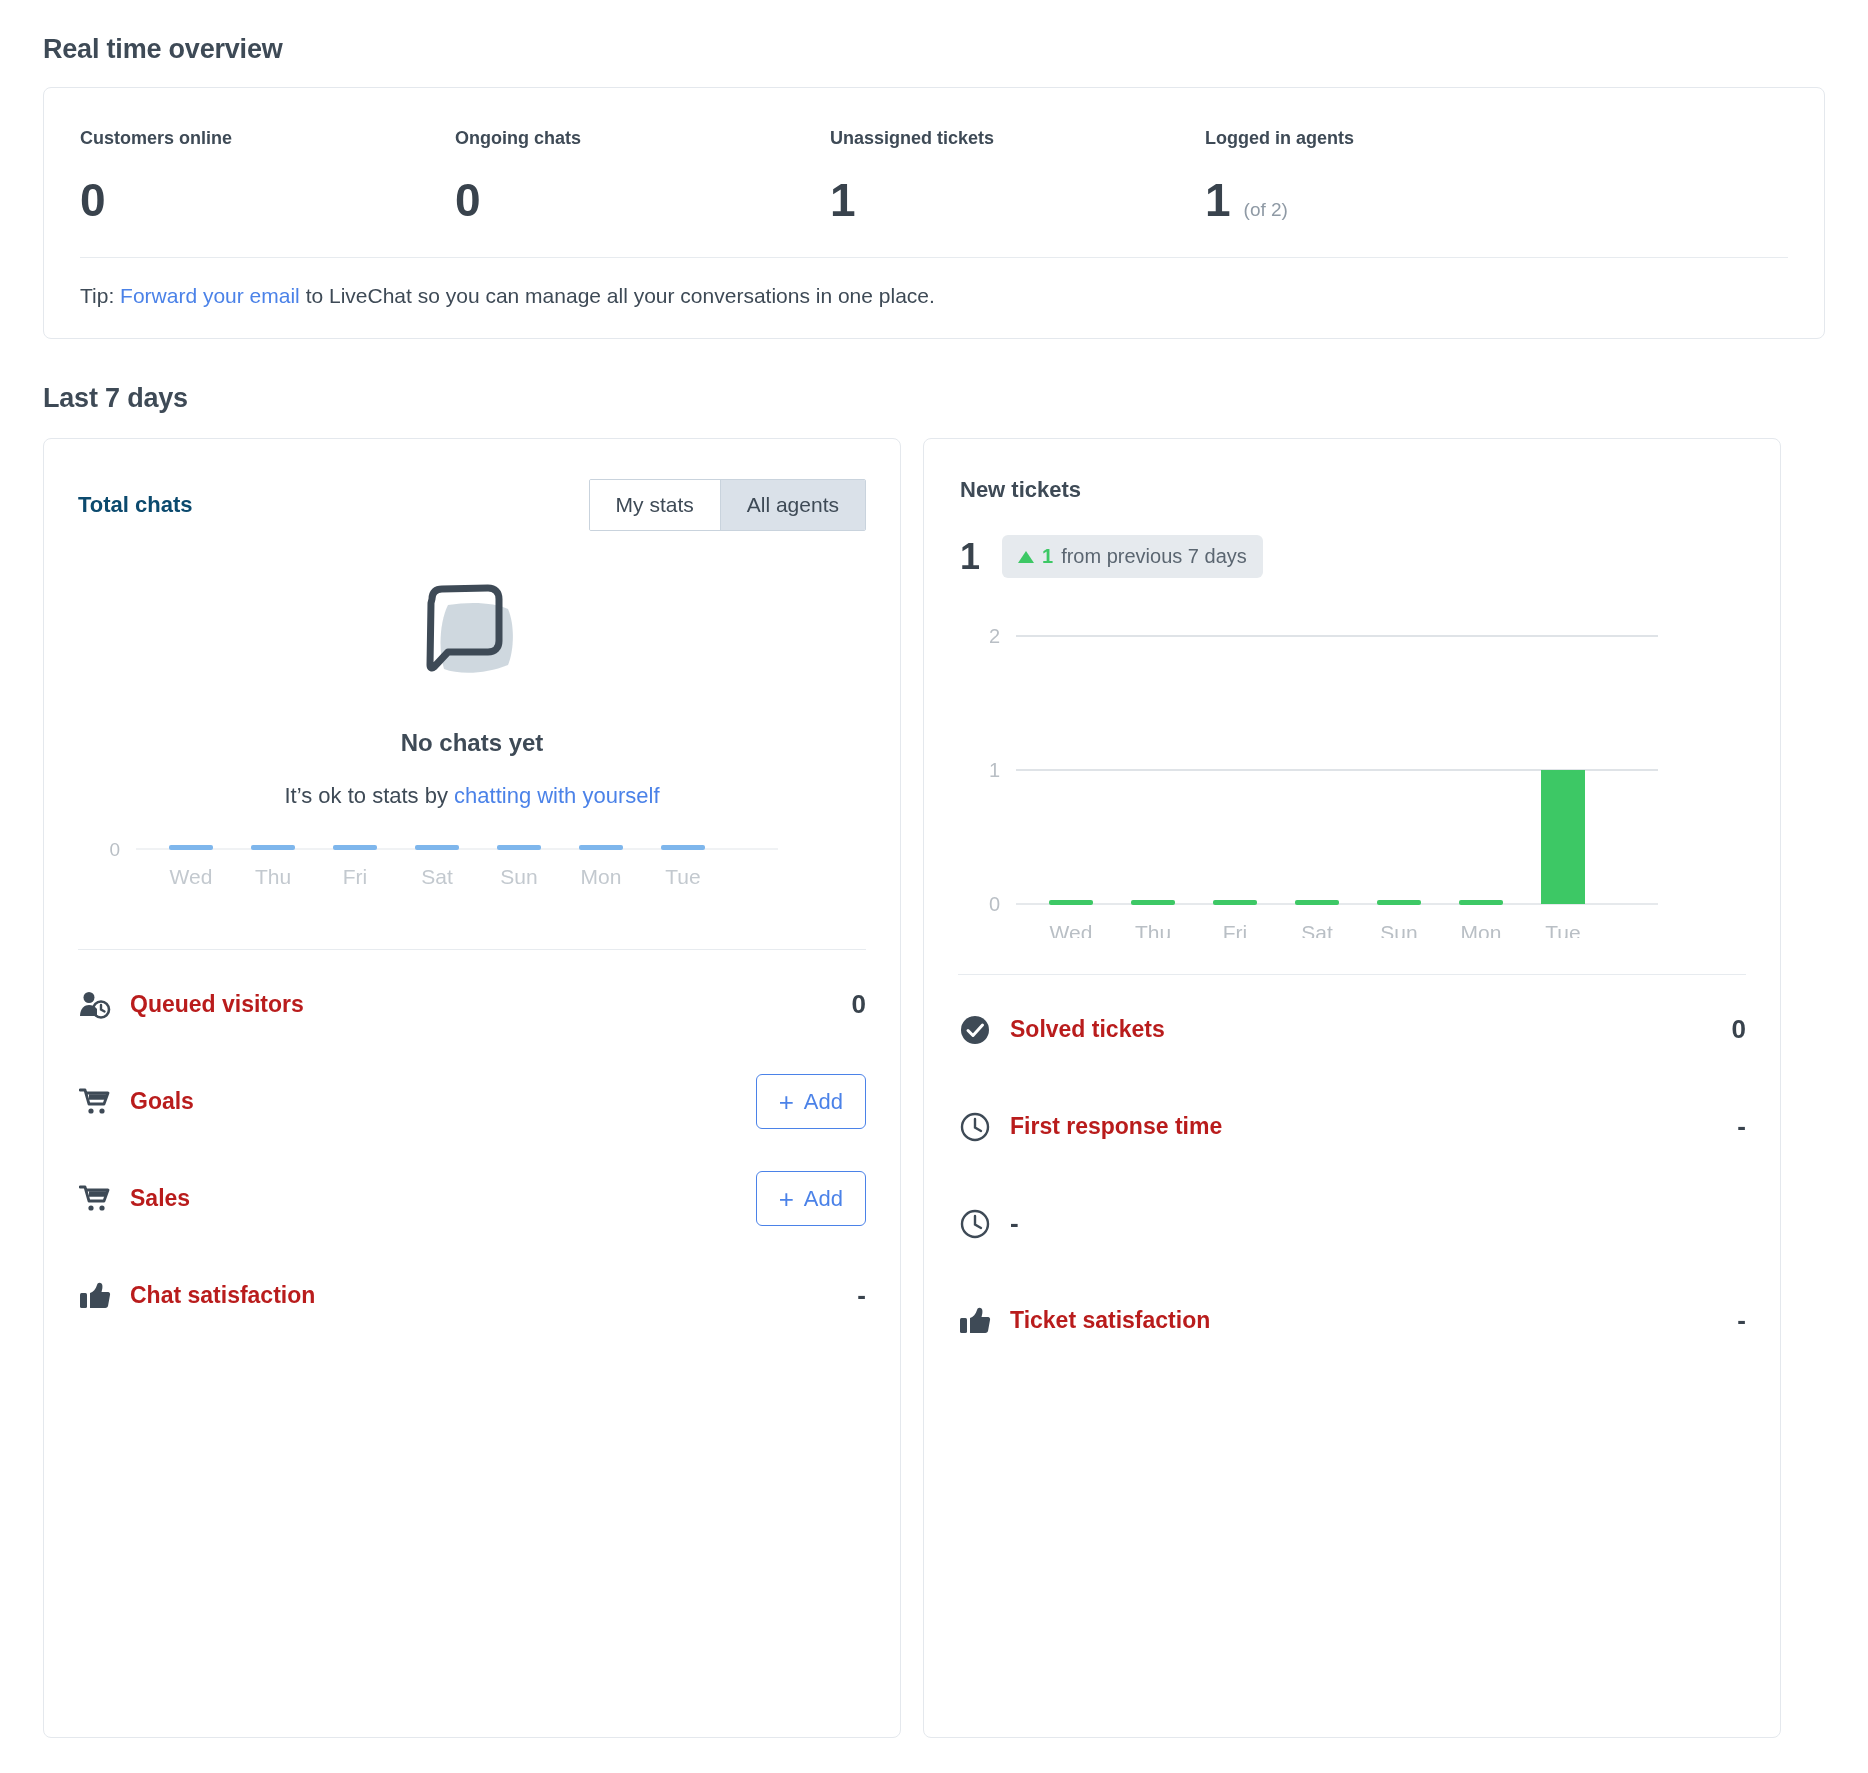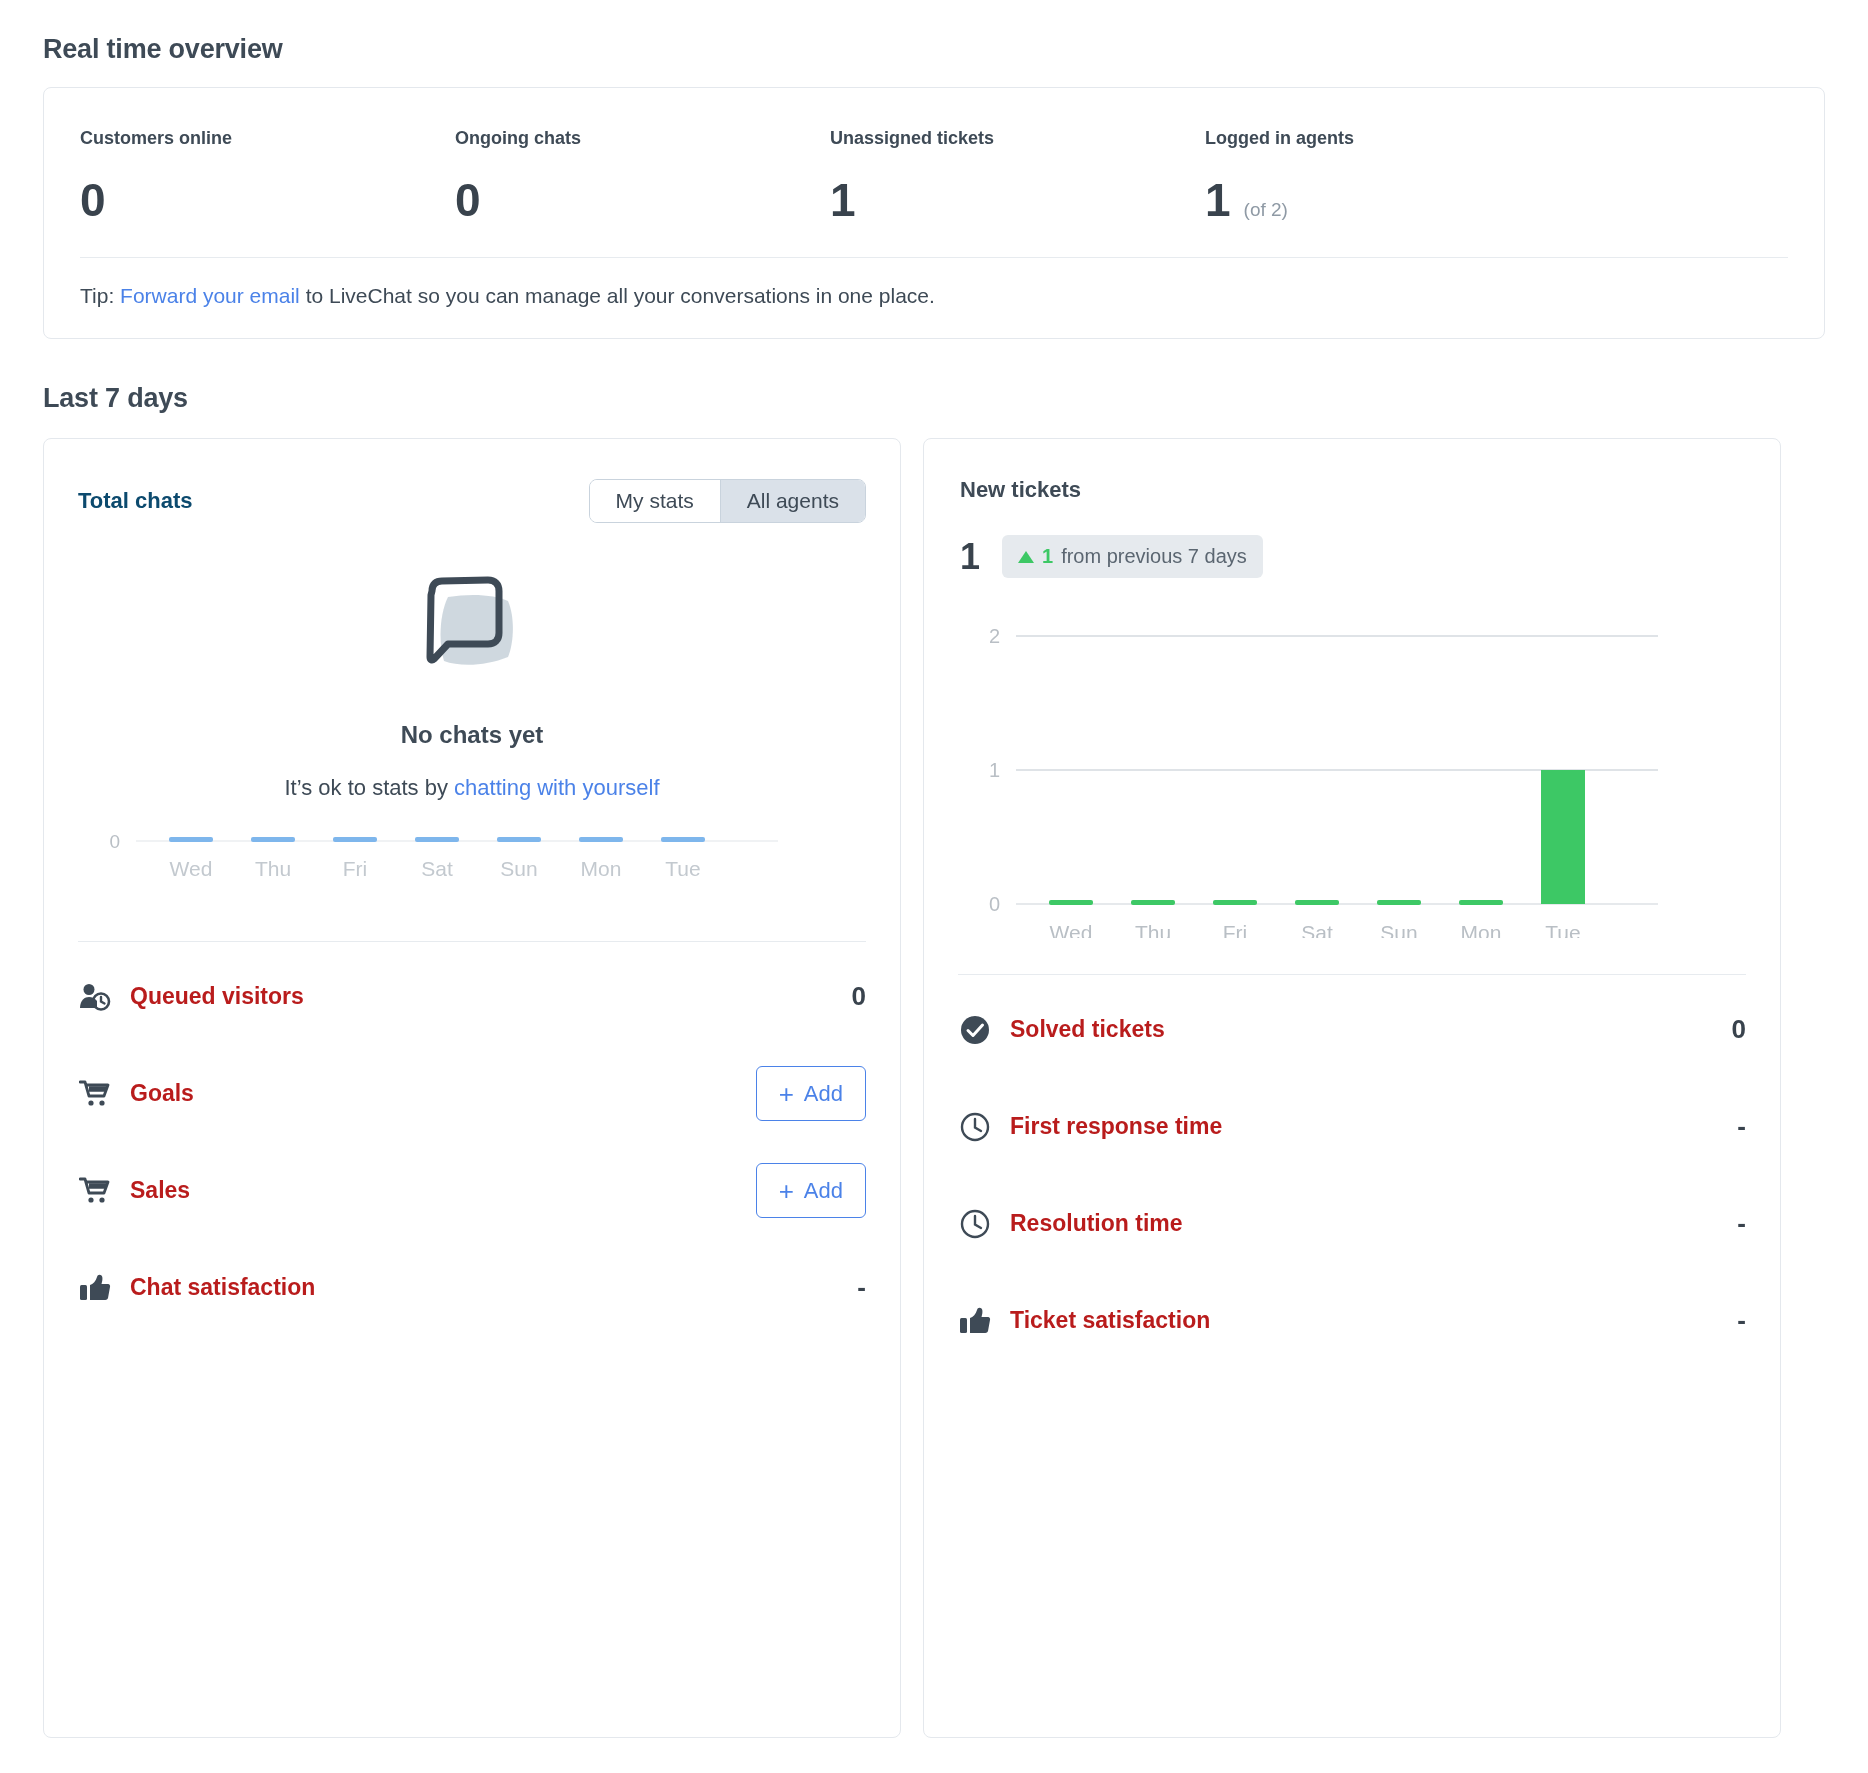--- a/index.html
+++ b/index.html
@@ -93,23 +93,23 @@
     padding: 40px 34px 0 34px;
   }
   .lc-title {
     font-size: 22px;
     font-weight: bold;
     color: #0c4a6e;
   }
   .segmented {
     display: flex;
     border: 1px solid #c9d3dd;
-    border-radius: 8px;
+    border-radius: 2px;
     overflow: hidden;
-    height: 44px;
+    height: 52px;
   }
   .seg {
     display: flex;
     align-items: center;
     justify-content: center;
     padding: 0 26px;
     font-size: 21px;
     color: #3e4a56;
     background: #fff;
     cursor: pointer;
@@ -460,21 +460,20 @@
           <span class="metric-val dash">-</span>
         </div>
 
         <div class="metric-row">
           <span class="metric-ico">
             <svg width="30" height="30" viewBox="0 0 30 30" aria-hidden="true">
               <circle cx="15" cy="15" r="13" fill="none" stroke="#3e4a56" stroke-width="2.4"></circle>
               <path d="M15 7 L15 15.5 L21 19" fill="none" stroke="#3e4a56" stroke-width="2.4" stroke-linecap="round"></path>
             </svg>
           </span>
-          <span class="metric-label">Resolution time</span>
           <span class="metric-val dash">-</span>
         </div>
 
         <div class="metric-row">
           <span class="metric-ico">
             <svg width="32" height="30" viewBox="0 0 32 30" aria-hidden="true">
               <rect x="1" y="12" width="7" height="15" rx="1.5" fill="#3e4a56"></rect>
               <path d="M11 27 L11 12 C14 11, 17 8, 18 4 C18.5 1.5, 21 1, 22.5 2.5 C24 4, 23.5 8, 22.5 11 L29 11 C30.5 11, 31.5 12.5, 31 14 L29 25 C28.7 26.3, 27.6 27, 26.3 27 Z" fill="#3e4a56"></path>
             </svg>
           </span>

